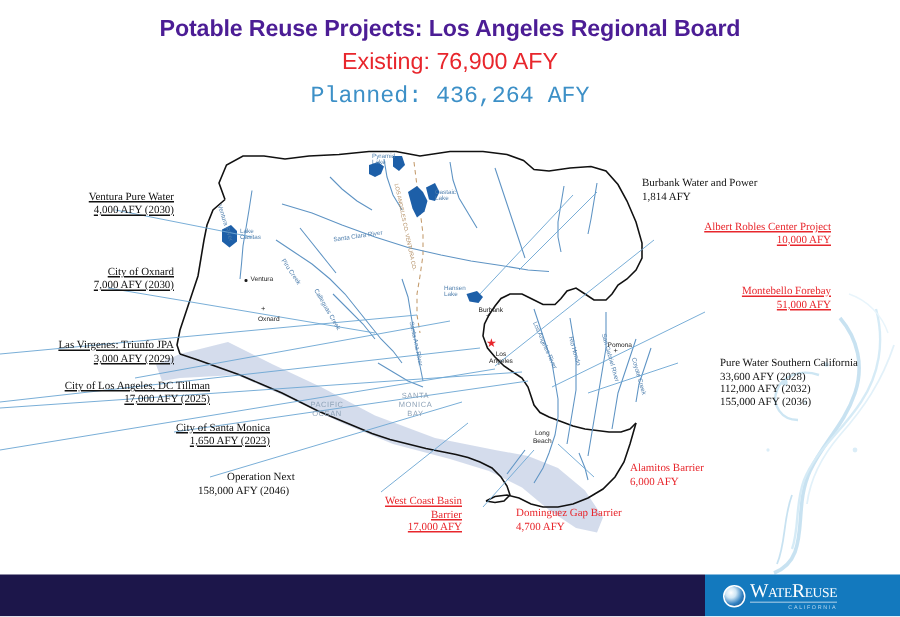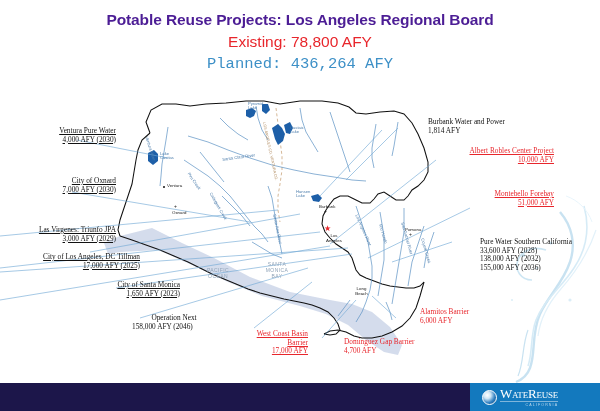--- a/index.html
+++ b/index.html
@@ -195,21 +195,21 @@
       <line x1="396" y1="318" x2="372" y2="296"></line>
       <line x1="398" y1="128" x2="346" y2="180"></line>
       <line x1="382" y1="130" x2="320" y2="196"></line>
       <line x1="436" y1="160" x2="330" y2="244"></line>
       <line x1="470" y1="208" x2="368" y2="258"></line>
       <line x1="452" y1="242" x2="392" y2="262"></line>
     </g>
   </svg>
 
   <div id="title">Potable Reuse Projects: Los Angeles Regional Board</div>
-  <div id="existing">Existing: 78,800 AFY</div>
+  <div id="existing">Existing: 76,900 AFY</div>
   <div id="planned">Planned: 436,264 AFY</div>
 
   <span class="hydro" style="left:148px;top:136px;transform:rotate(72deg);transform-origin:left top;">Ventura River</span>
   <span class="hydro" style="left:160px;top:152px;width:16px;white-space:normal;line-height:4.4px;">Lake Casitas</span>
   <span class="hydro" style="left:248px;top:102px;width:16px;white-space:normal;line-height:4.4px;">Pyramid Lake</span>
   <span class="hydro" style="left:290px;top:126px;width:16px;white-space:normal;line-height:4.4px;">Castaic Lake</span>
   <span class="hydro" style="left:296px;top:190px;width:16px;white-space:normal;line-height:4.4px;">Hansen Lake</span>
   <span class="hydro" style="left:222px;top:158px;transform:rotate(-8deg);transform-origin:left top;">Santa Clara River</span>
   <span class="hydro" style="left:190px;top:172px;transform:rotate(56deg);transform-origin:left top;">Piru Creek</span>
   <span class="hydro" style="left:212px;top:192px;transform:rotate(60deg);transform-origin:left top;">Calleguas Creek</span>
@@ -292,21 +292,21 @@
   </div>
 
   <div class="callout red ta-r" style="left:452px;top:190px;width:102px;">
     <span class="ln">Montebello Forebay</span>
     <span class="ln">51,000 AFY</span>
   </div>
 
   <div class="callout ta-l" style="left:456px;top:238px;width:130px;">
     <span class="ln">Pure Water Southern California</span>
     <span class="ln">33,600 AFY (2028)</span>
-    <span class="ln">138,000 AFY (2032)</span>
+    <span class="ln">112,000 AFY (2032)</span>
     <span class="ln">155,000 AFY (2036)</span>
   </div>
 
   <div id="footer">
     <div id="footer-navy"></div>
     <div id="footer-blue"></div>
     <div id="logo">
       <div id="logo-mark"></div>
       <div id="logo-text">
         <div id="logo-word">WateReuse</div>

